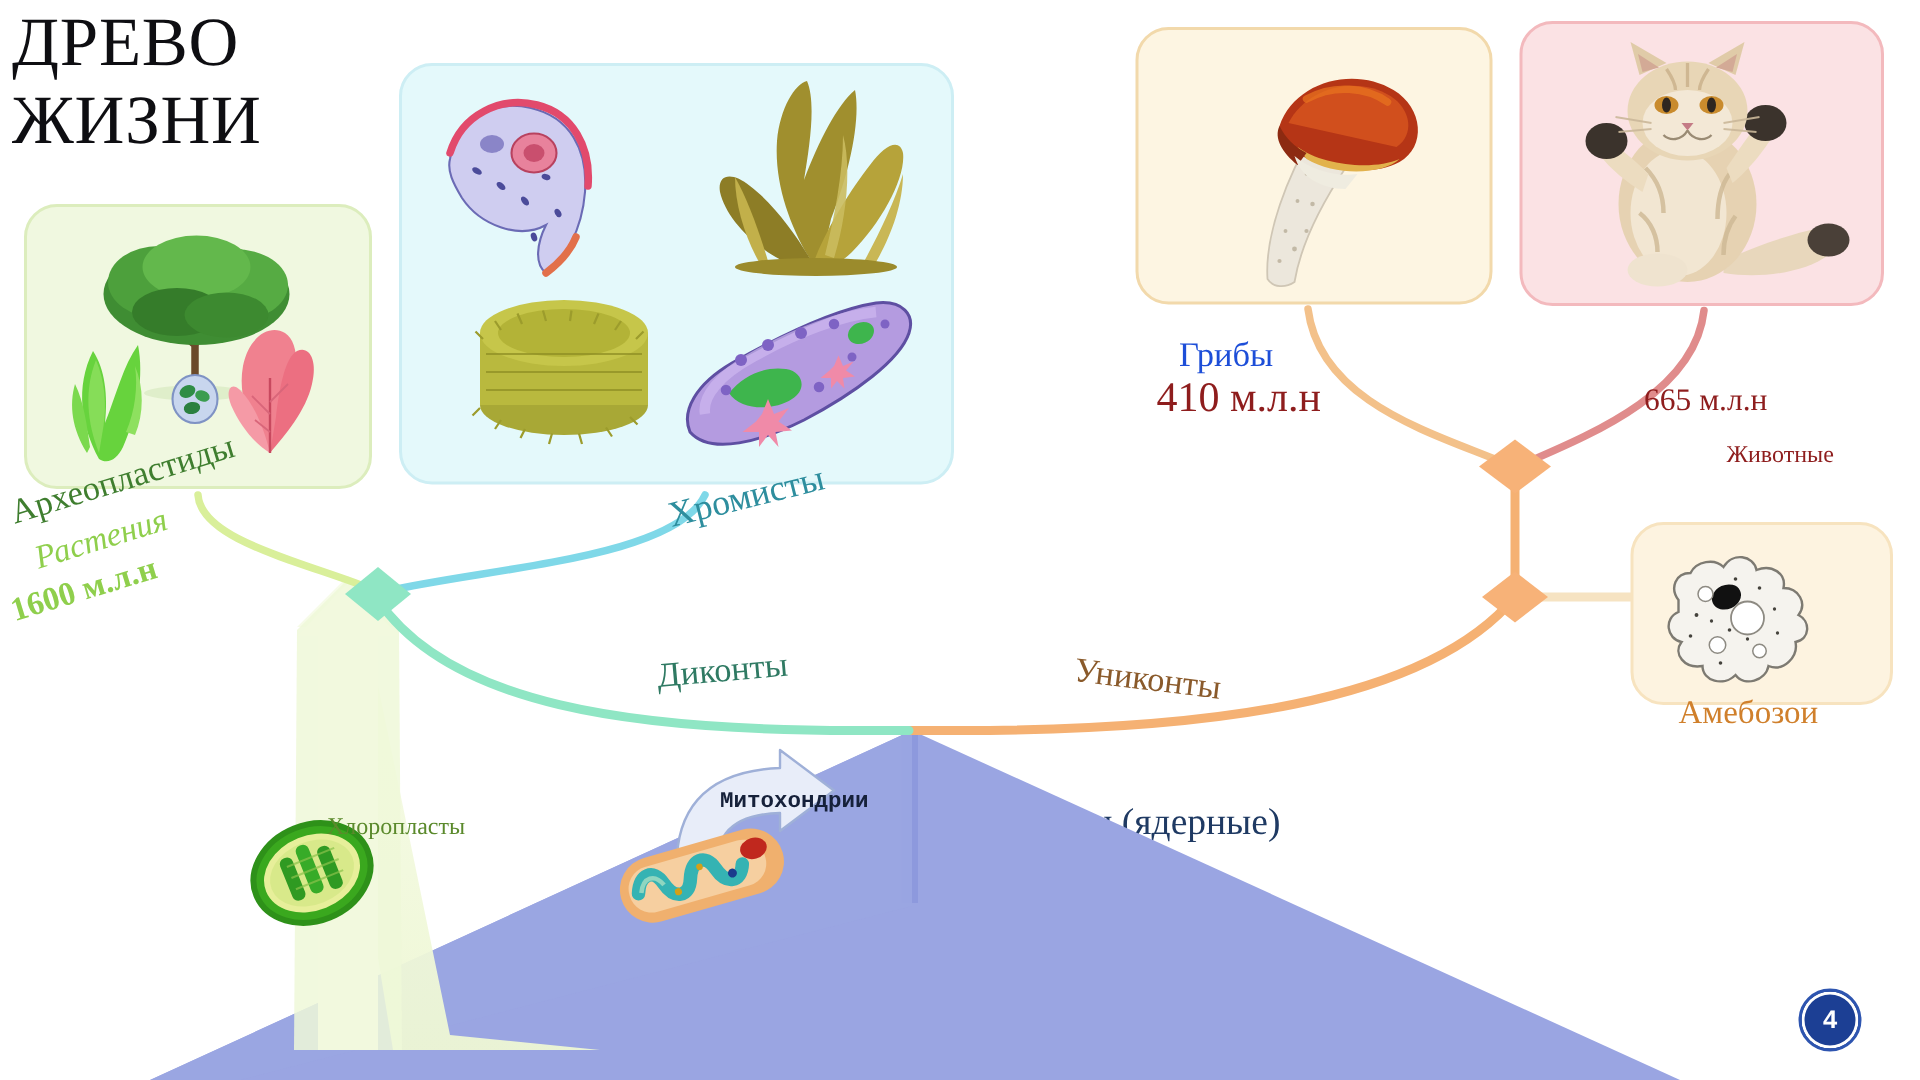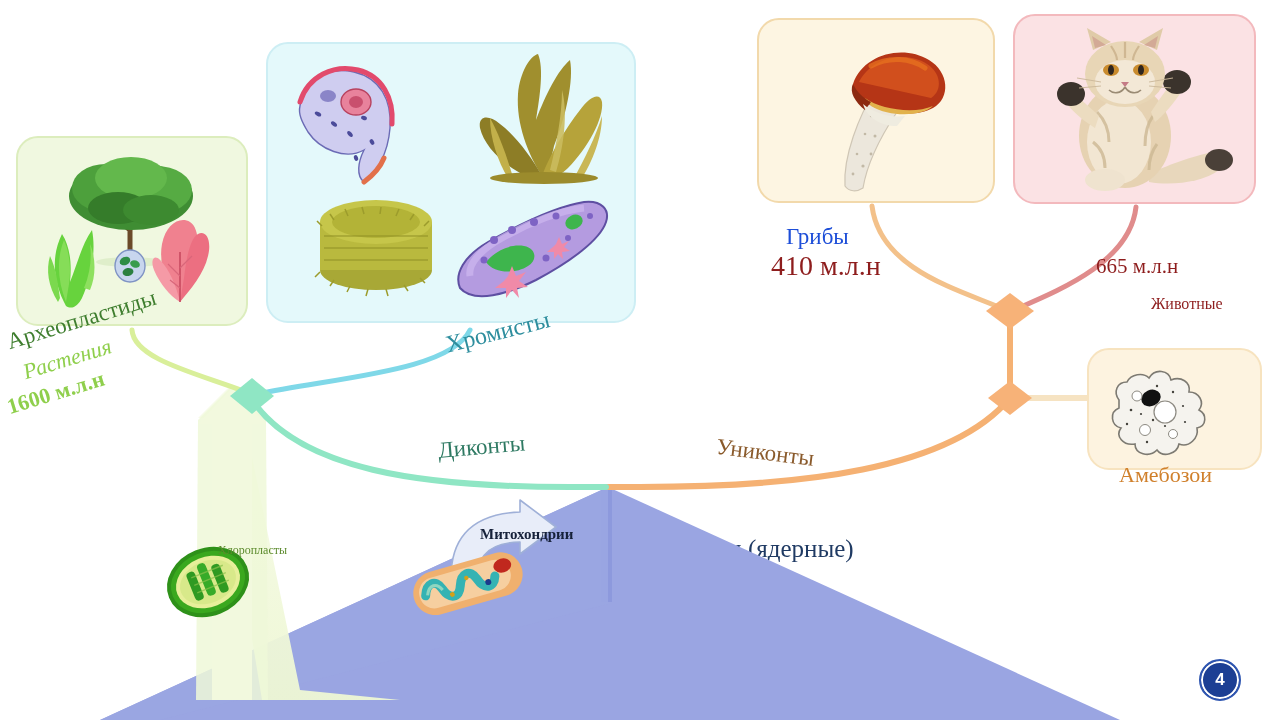--- a/index.html
+++ b/index.html
@@ -45,22 +45,22 @@
     left:443px;top:332px;color:#2e8e9e;font-size:24px;
     transform:rotate(-14deg);transform-origin:left top;
   }
   #lbl-dikonts{left:437px;top:438px;color:#2f7a63;font-size:23px;transform:rotate(-5deg);transform-origin:left top;}
   #lbl-unikonts{left:718px;top:434px;color:#8a5a2b;font-size:23px;transform:rotate(7deg);transform-origin:left top;}
   #lbl-fungi{left:786px;top:224px;color:#1d4ed8;font-size:23px;}
   #lbl-fungi-age{left:771px;top:250px;color:#8e1d1d;font-size:28px;}
   #lbl-animals-age{left:1096px;top:254px;color:#8e1d1d;font-size:21px;}
   #lbl-animals{left:1151px;top:295px;color:#8e1d1d;font-size:16px;}
   #lbl-amoebozoa{left:1119px;top:462px;color:#d0802c;font-size:22px;}
-  #lbl-chloroplasts{left:218px;top:543px;color:#5b8a2c;font-size:12px;}
-  #lbl-mitochondria{left:480px;top:526px;color:#16213a;font-size:15px;font-weight:bold;}
+  #lbl-chloroplasts{left:218px;top:543px;color:#5b8a2c;font-size:16px;}
+  #lbl-mitochondria{left:480px;top:526px;color:#16213a;font-size:15px;font-weight:bold;font-family:Liberation Mono, monospace;}
   #lbl-eukaryotes{left:624px;top:532px;color:#1f3a63;font-size:25px;line-height:33px;white-space:pre-line;text-align:left;}
   #lbl-bacteria{left:0px;top:650px;width:1280px;color:#ffffff;font-size:25px;line-height:34px;text-align:center;white-space:pre-line;}
 
   
   #page-badge{
     left:1199px;top:659px;width:38px;height:38px;border-radius:50%;
     background:#1c3f94;border:2px solid #2e55b0;
     color:#fff;font-size:17px;font-weight:bold;
     display:flex;align-items:center;justify-content:center;
     font-family:"Liberation Sans", sans-serif;
@@ -357,20 +357,22 @@
         <path d="M12 22 C16 10 26 8 30 20 C34 32 44 34 48 22 C52 10 62 8 66 20 C70 32 80 34 84 22" fill="none" stroke="#35b3b3" stroke-width="9" stroke-linecap="round"></path>
         <path d="M14 22 C18 12 26 12 30 21" fill="none" stroke="#8fd6c0" stroke-width="3"></path>
         <ellipse cx="94" cy="14" rx="9" ry="7" fill="#c0281e"></ellipse>
         <circle cx="76" cy="26" r="3" fill="#1b3a8c"></circle>
         <circle cx="38" cy="28" r="2.4" fill="#d4a017"></circle>
         <circle cx="56" cy="16" r="2.2" fill="#d4a017"></circle>
       </g>
     </g>
   </svg>
 
+  <div class="abs" id="title">ДРЕВО
+ЖИЗНИ</div>
 
   <div class="abs lbl" id="lbl-archaeplastida">Археопластиды</div>
   <div class="abs lbl" id="lbl-plants">Растения</div>
   <div class="abs lbl" id="lbl-plants-age">1600 м.л.н</div>
 
   <div class="abs lbl" id="lbl-chromists">Хромисты</div>
   <div class="abs lbl" id="lbl-dikonts">Диконты</div>
   <div class="abs lbl" id="lbl-unikonts">Униконты</div>
 
   <div class="abs lbl" id="lbl-fungi">Грибы</div>

